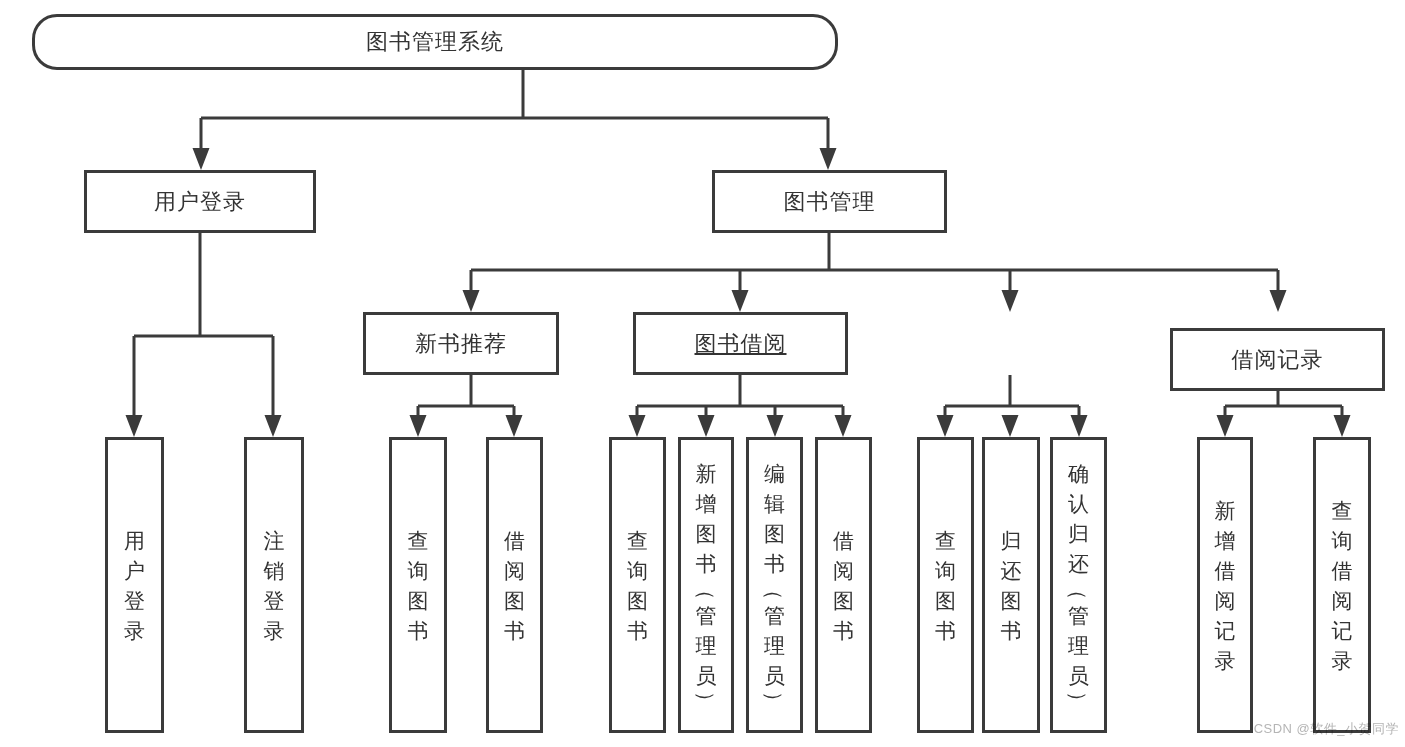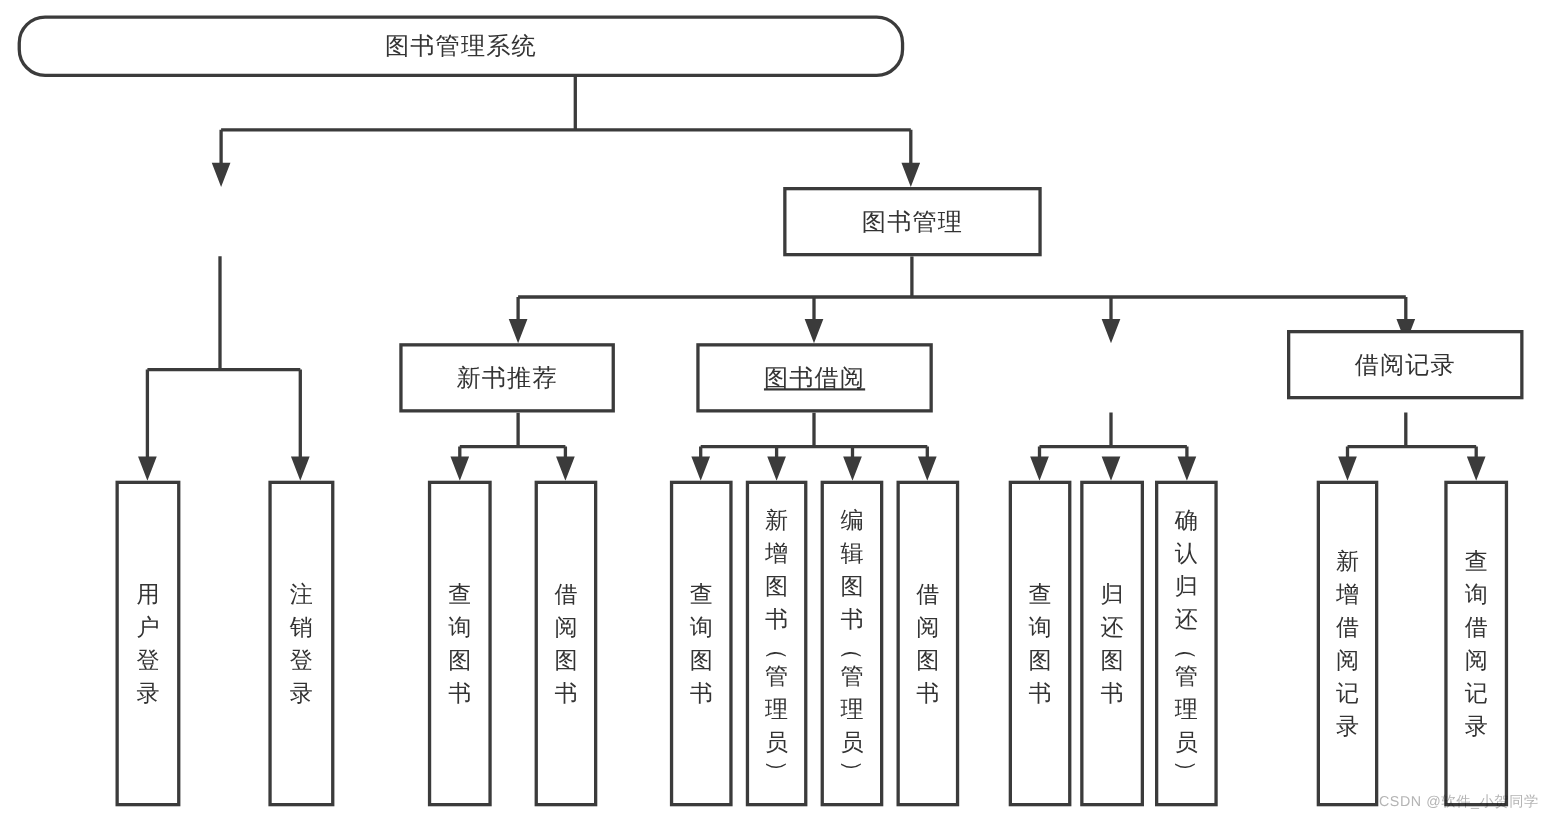--- a/index.html
+++ b/index.html
@@ -89,27 +89,28 @@
              M697.5,415 L714.5,415 L706,437 Z
              M766.5,415 L783.5,415 L775,437 Z
              M834.5,415 L851.5,415 L843,437 Z
              M936.5,415 L953.5,415 L945,437 Z
              M1001.5,415 L1018.5,415 L1010,437 Z
              M1070.5,415 L1087.5,415 L1079,437 Z
              M1216.5,415 L1233.5,415 L1225,437 Z
              M1333.5,415 L1350.5,415 L1342,437 Z"></path>
   </svg>
 
-  <div class="box" style="left:16px;top:14px;width:806px;height:56px;border-radius:25px;">图书管理系统</div>
-
+  <div class="box" style="left:32px;top:14px;width:806px;height:56px;border-radius:25px;">图书管理系统</div>
+
+  <div class="box" style="left:84px;top:170px;width:232px;height:63px;">用户登录</div>
   <div class="box" style="left:712px;top:170px;width:235px;height:63px;">图书管理</div>
 
   <div class="box" style="left:363px;top:312px;width:196px;height:63px;font-family:Liberation Serif, serif;">新书推荐</div>
   <div class="box" style="left:633px;top:312px;width:215px;height:63px;text-decoration:underline;">图书借阅</div>
-  <div class="box" style="left:1170px;top:300px;width:215px;height:63px;">借阅记录</div>
+  <div class="box" style="left:1170px;top:328px;width:215px;height:63px;">借阅记录</div>
 
   <div class="vbox" style="left:105px;width:59px;">
     <div class="vtext">
         <span>用</span>
         <span>户</span>
         <span>登</span>
         <span>录</span>
       </div>
   </div>
   <div class="vbox" style="left:244px;width:60px;">

